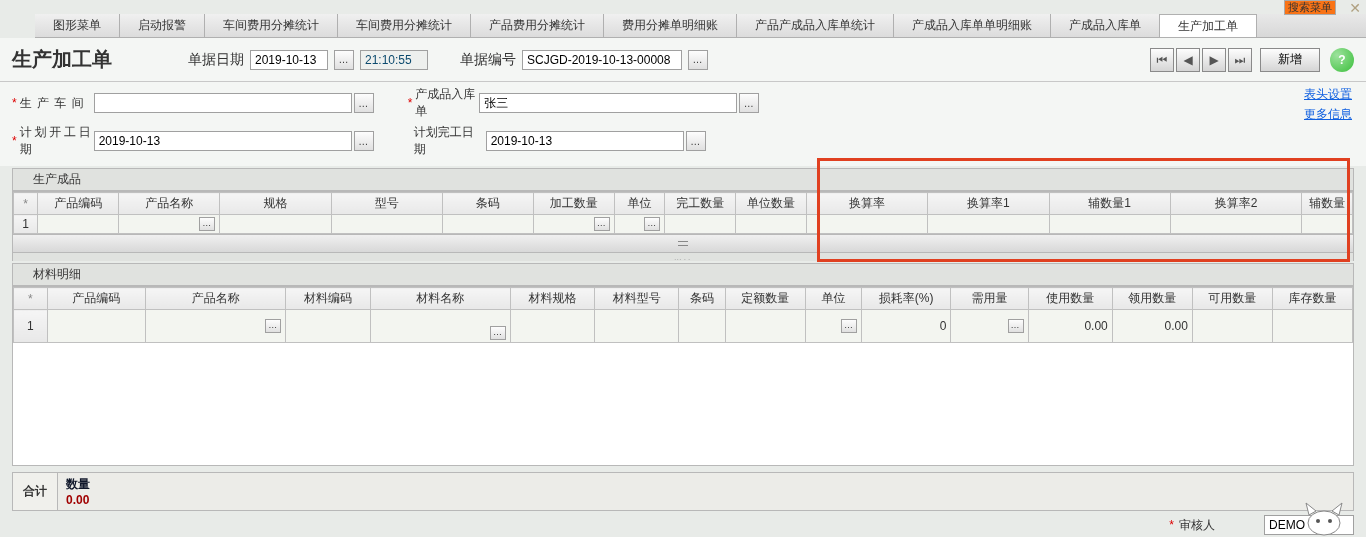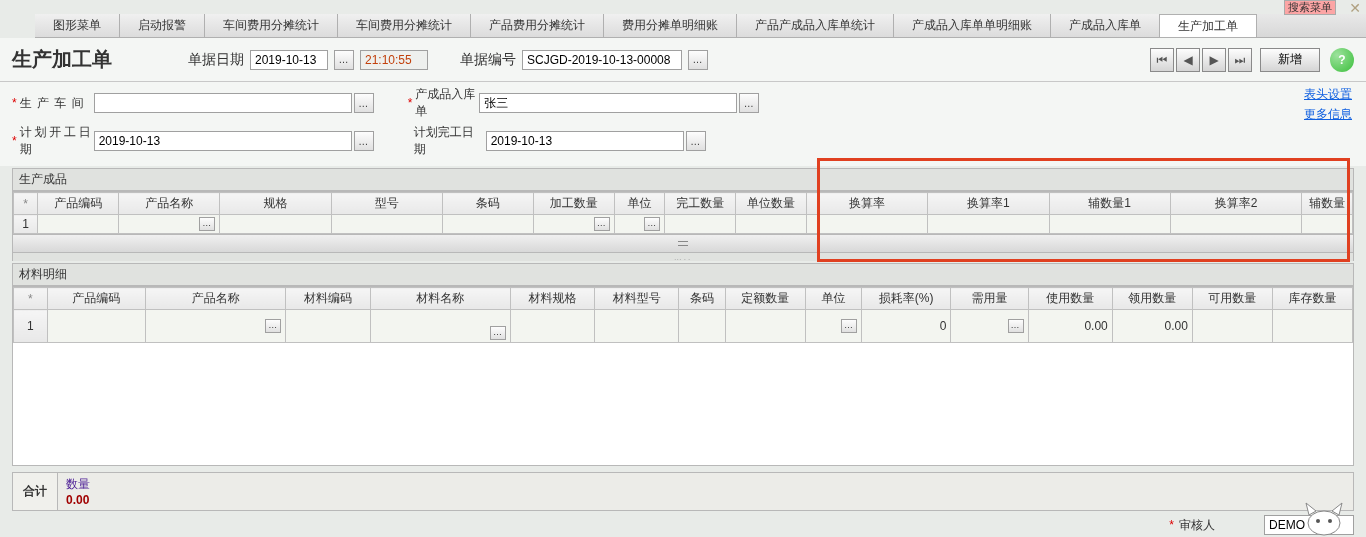--- a/index.html
+++ b/index.html
@@ -1,17 +1,17 @@
 <!DOCTYPE html>
 <html><head>
 <meta charset="utf-8">
 <style>
 * { box-sizing: border-box; margin: 0; padding: 0; }
 body { font-family: "Microsoft YaHei", SimSun, Arial, sans-serif; font-size: 12px; background: #e8ebe8; color: #333; overflow: hidden; }
-.search-bar { position:absolute; top:0; right:30px; background:#fca5a5; border:1px solid #aaa; padding:0 3px; font-size:11px; height:15px; line-height:13px; }
+.search-bar { position:absolute; top:0; right:30px; background:#f97316; border:1px solid #aaa; padding:0 3px; font-size:11px; height:15px; line-height:13px; }
 .close-x { position:absolute; top:0; right:5px; color:#b0a080; font-size:14px; cursor:pointer; }
 
 
 .tabs { display:flex; width:100%; height:24px; background: linear-gradient(#e8e8e8,#d8d8d8); border-bottom:1px solid #b0b0b0; margin-top:14px;margin-left:35px; }
 .tab { padding:3px 18px; border-right:1px solid #b0b0b0; cursor:pointer; background:linear-gradient(#f0f0f0,#dcdcdc); white-space:nowrap; font-size:12px; }
 .tab.active { background:#fff; border-top:1px solid #b0b0b0; }
 
 
 .header { display:flex; align-items:center; gap:6px; padding:8px 12px; background:#f4f6f4; border-bottom:1px solid #c8c8c8;}
 .header h1 { font-size:20px; font-weight:bold; margin-right:70px; }
@@ -27,42 +27,42 @@
 
 .form-area { padding:4px 12px; background:#f4f6f4; position:relative;}
 .frow { display:flex; align-items:center; gap:4px; margin-bottom:4px;}
 .fcell { display:flex; align-items:center; gap:2px; margin-right:30px;}
 .req { color:#d00; margin-right:1px;}
 .flabel { width:72px; text-align:justify; letter-spacing:1px;}
 .finput { border:1px solid #a0a0a0; padding:1px 4px; height:20px; font-size:12px; background:#fff;}
 .rlink { position:absolute; right:14px; color:#1060e0; text-decoration:underline; cursor:pointer; font-size:12px;}
 
 
-.section-title { background:#e0e2df; border:1px solid #b8b8b8; padding:2px 6px; margin:2px 12px 0 12px; font-size:12px;}
+.section-title { background:#e0e2df; border:1px solid #b8b8b8; padding:2px 20px; margin:2px 12px 0 12px; font-size:12px;}
 .grid-wrap { margin:0 12px; border:1px solid #b8b8b8; background:#fff; overflow:auto; position:relative;}
 .grid { border-collapse:collapse; width:max-content; min-width:100%; }
 .grid th,.grid td { border:1px solid #c0c0c0; padding:2px 4px; font-size:12px; font-weight:normal; background:linear-gradient(#f5f5f5,#e8e8e8); white-space:nowrap; height:18px;}
 .grid td { background:#f3f5f0; }
 .grid td.idx { background:linear-gradient(#f5f5f5,#e8e8e8); text-align:center; width:24px;}
 .grid th.star { width:20px; color:#888;}
 .cell-input { width:100%; border:none; background:transparent; font-size:12px; }
 .cell-dots { float:right; border:1px solid #a0a0a0; background:linear-gradient(#fdfdfd,#e0e0e0); width:16px; height:14px; font-size:9px; text-align:center; cursor:pointer; letter-spacing:1px;}
 
 .highlight-box { position:absolute; border:3px solid #e04020; pointer-events:none; }
 
 .hscroll-stub { height:18px; margin:0 12px; border:1px solid #b8b8b8; border-top:none; background:linear-gradient(#f0f0f0,#d8d8d8); display:flex; align-items:center; justify-content:center;}
 .hscroll-grip { width:10px; height:5px; border-top:1px solid #888; border-bottom:1px solid #888; }
 
 .dragbar { height:8px; margin:0 12px; background:#e0e2df; border-left:1px solid #b8b8b8; border-right:1px solid #b8b8b8; display:flex; justify-content:center;}
 .dragbar::before { content:"….."; color:#999; font-size:8px; letter-spacing:2px;}
 
 .totals { margin:6px 12px 0 12px; border:1px solid #b8b8b8; background:#ecece8; display:flex;}
 .totals .tl { border-right:1px solid #b8b8b8; padding:6px 10px; background:#f0f0ec; display:flex; align-items:center; font-weight:bold;}
 .totals .tc { padding:3px 8px;}
-.totals .qty-lbl { font-weight:normal; color:#4c1d95;}
+.totals .qty-lbl { font-weight:bold; color:#0f172a;}
 .totals .qty-val { font-weight:bold; color:#a00000;}
 
 .footer { display:flex; justify-content:flex-end; align-items:center; padding:4px 12px; gap:4px;}
 .cat { position:absolute; right:12px; bottom:0; width:60px; height:40px; }
 .cat svg { width:100%; height:100%; }
 
 .gw1 { height:44px; }
 .gw2 { height:180px; }
 .num { text-align:right; }
 </style>
@@ -83,21 +83,21 @@
   <div class="tab">产成品入库单单明细账</div>
   <div class="tab">产成品入库单</div>
   <div class="tab active">生产加工单</div>
 </div>
 
 <div class="header">
   <h1>生产加工单</h1>
   <span class="hlabel">单据日期</span>
   <input class="hinput" style="width: 78px;" value="2019-10-13">
   <span class="dots">…</span>
-  <input class="hinput ro" style="width: 68px; color: #c2410c;" value="21:10:55">
+  <input class="hinput ro" style="width: 68px; color: #0c4a6e;" value="21:10:55">
   <span style="width:20px"></span>
   <span class="hlabel">单据编号</span>
   <input class="hinput" style="width: 160px;" value="SCJGD-2019-10-13-00008">
   <span class="dots">…</span>
   <div class="nav-btns">
     <div class="navbtn">⏮</div>
     <div class="navbtn">◀</div>
     <div class="navbtn">▶</div>
     <div class="navbtn">⏭</div>
     <button class="newbtn">新增</button>

